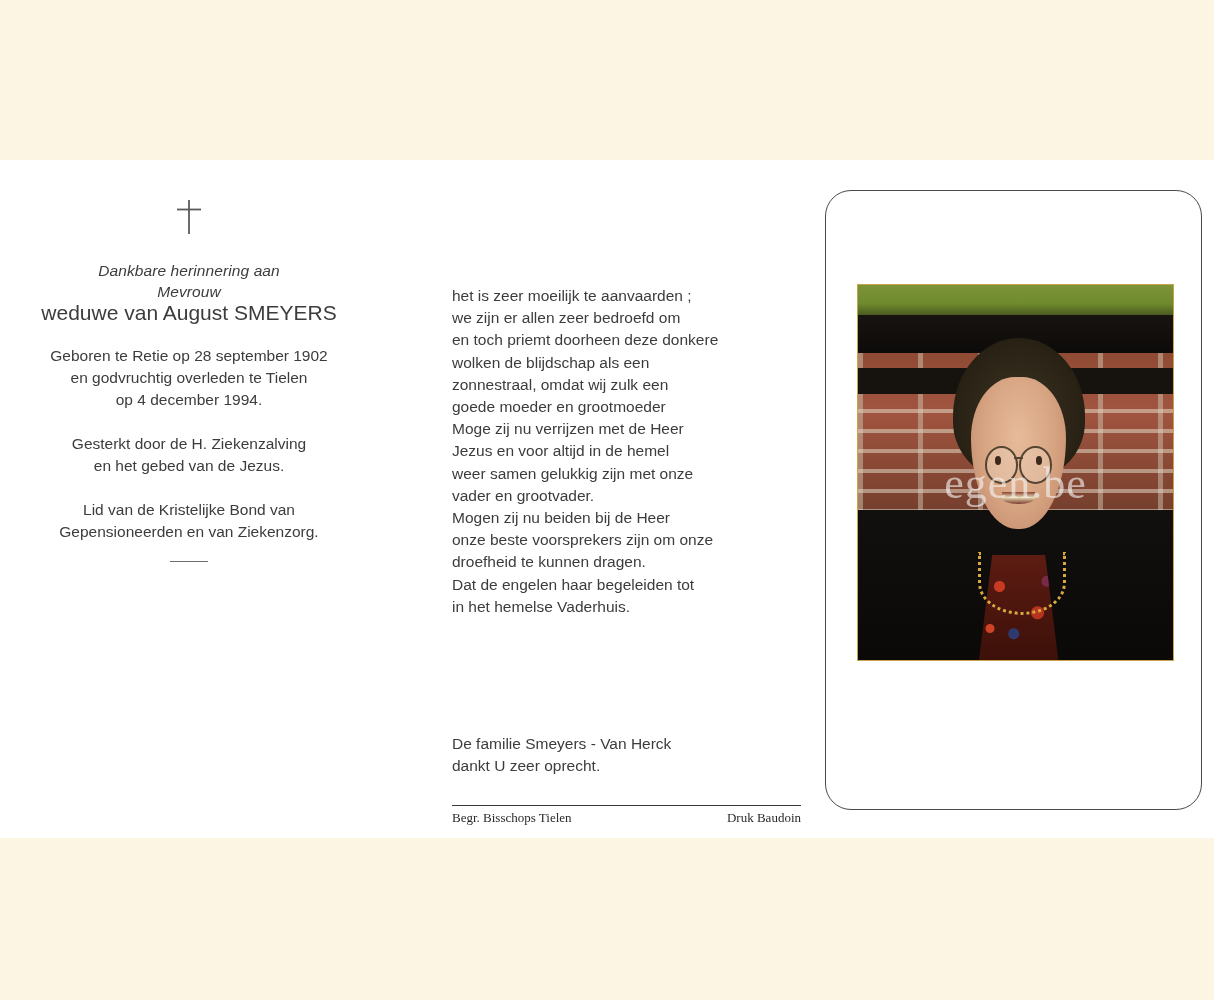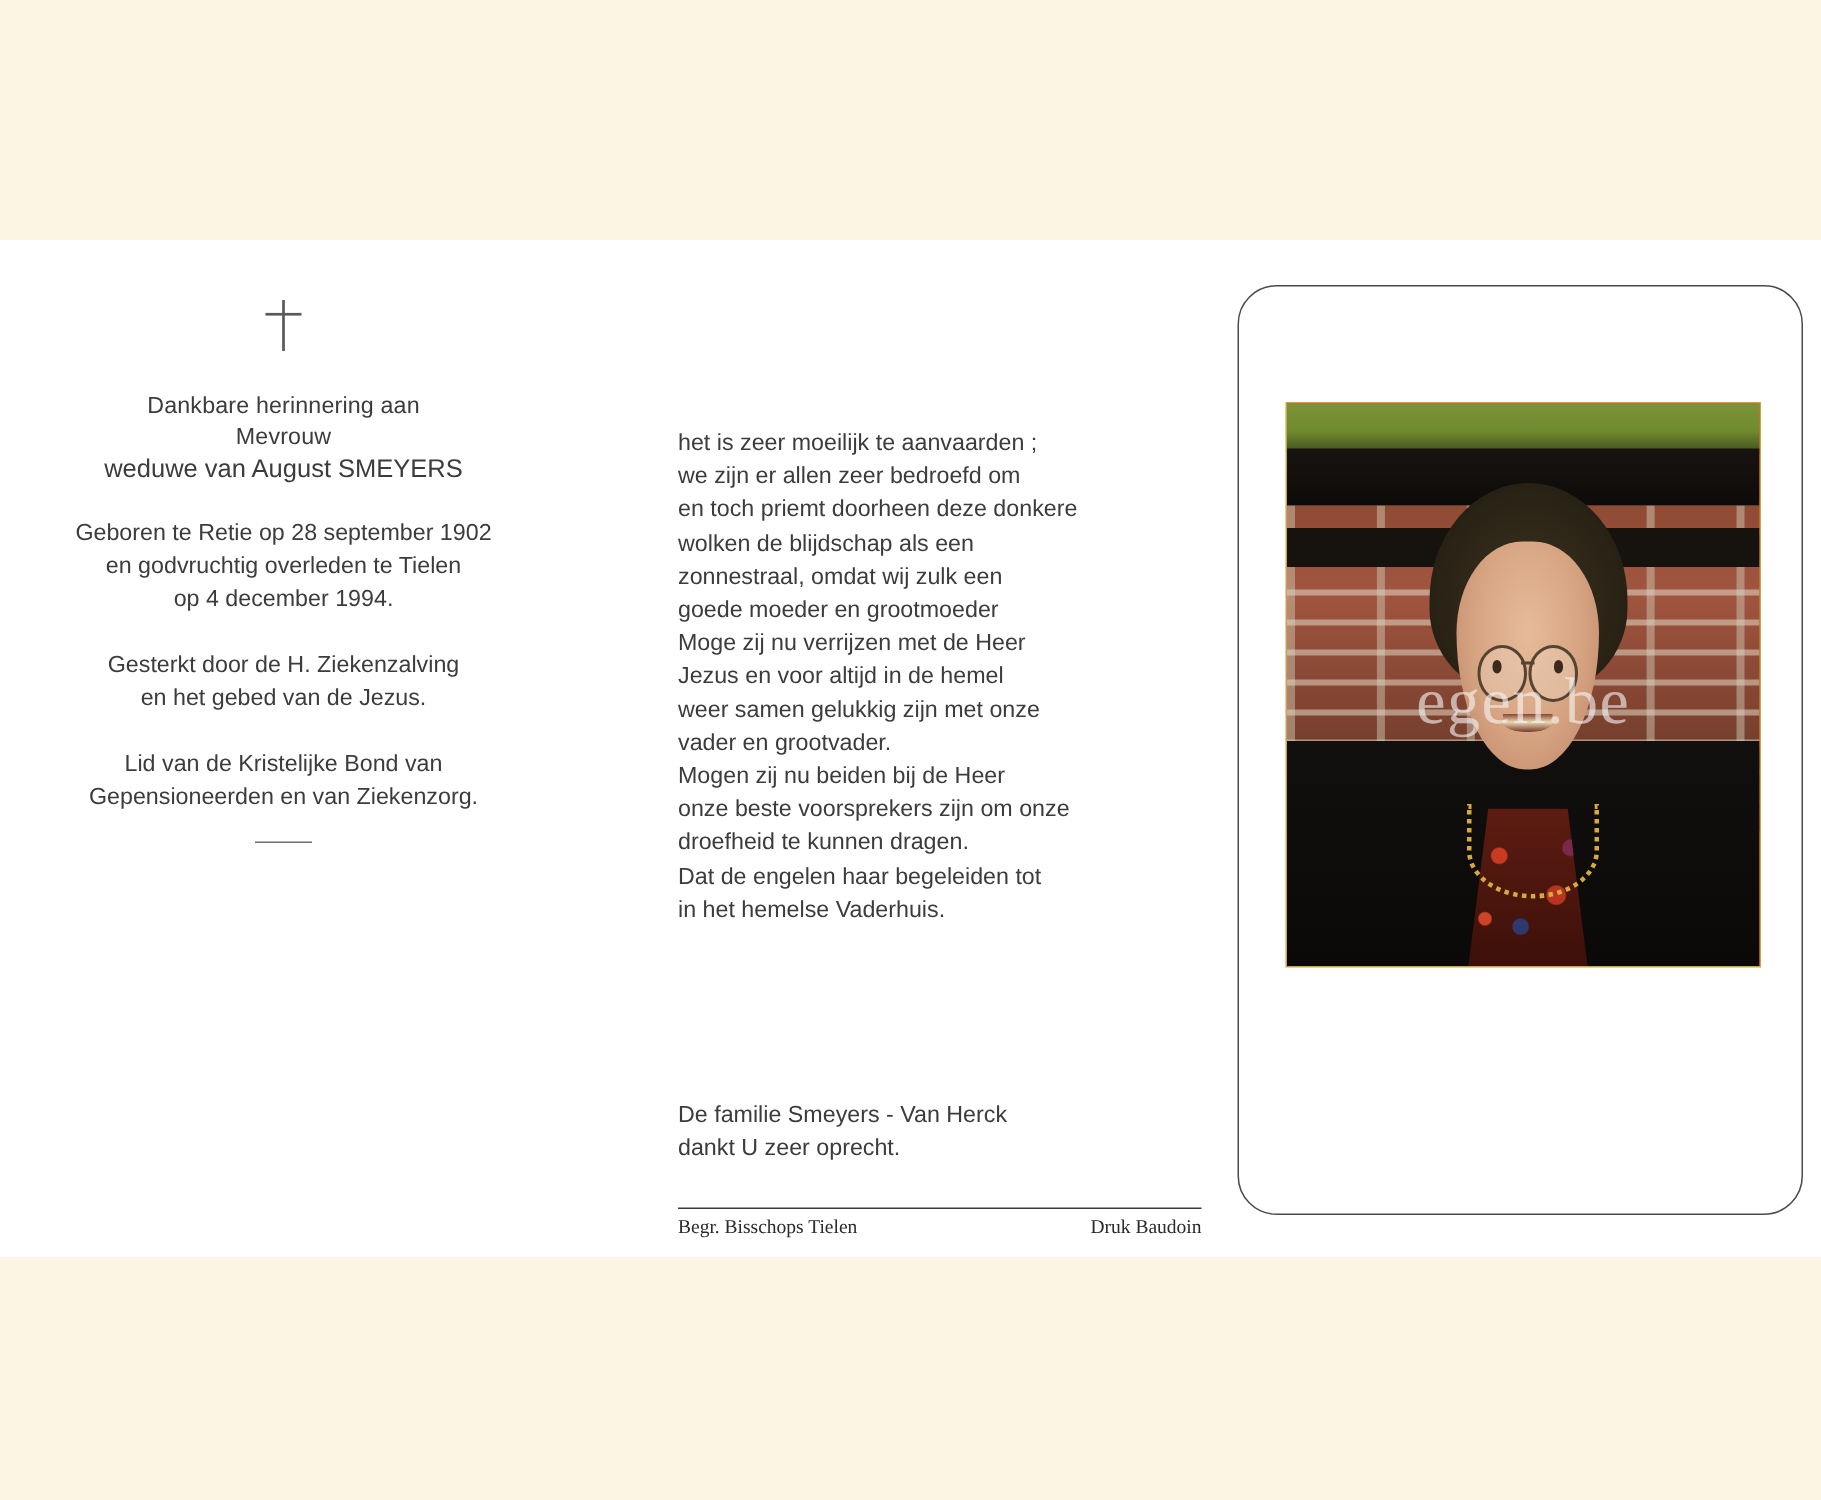--- a/index.html
+++ b/index.html
@@ -49,34 +49,35 @@
     margin: 0 auto 26px auto;
     width: 30px;
     height: 34px;
   }
 
   .l-small {
     font-size: 15.5px;
     line-height: 21px;
     color: #3c3c3c;
     letter-spacing: 0.1px;
+    font-style: italic;
   }
 
   #deceased-name {
     font-size: 25.5px;
     line-height: 34px;
     font-weight: 400;
     color: #2e2e2e;
     letter-spacing: 0.2px;
     margin: 3px 0 2px 0;
     white-space: nowrap;
   }
 
   #spouse-line {
-    font-size: 17px;
+    font-size: 21px;
     line-height: 21px;
     color: #3c3c3c;
   }
 
   .l-block {
     margin-top: 22px;
     font-size: 15.5px;
     line-height: 22px;
     color: #3c3c3c;
   }
@@ -152,25 +153,25 @@
     height: 620px;
     border: 1.3px solid #4a4a4a;
     border-radius: 26px;
     background: #ffffff;
     box-sizing: border-box;
   }
 
   #photo-frame {
     position: absolute;
     left: 32px;
-    top: 78px;
+    top: 94px;
     width: 315px;
     height: 375px;
     overflow: hidden;
-    background: #c2410c;
+    background: #737373;
     box-shadow: 0 0 0 1px #c9a24a;
     text-decoration: underline;
   }
 
   
   #photo-grass {
     position: absolute;
     left: 0; top: 0;
     width: 100%; height: 9%;
     background: linear-gradient(180deg, #7d9338 0%, #6f8a2e 55%, #3c4a1c 100%);

